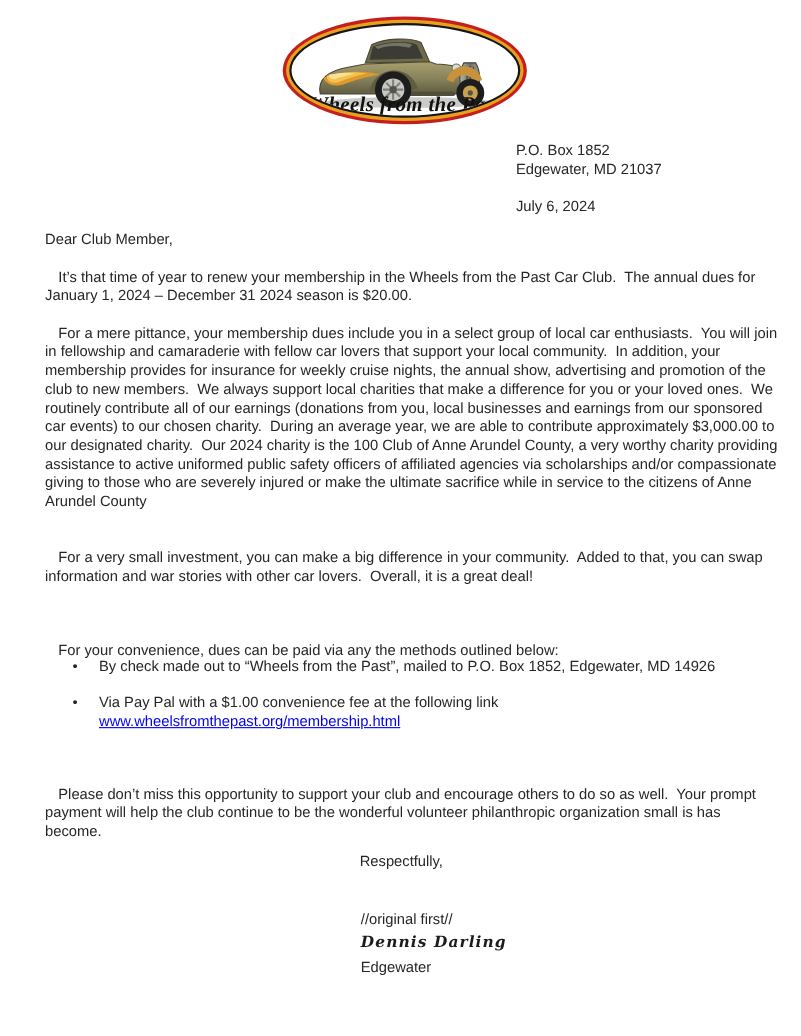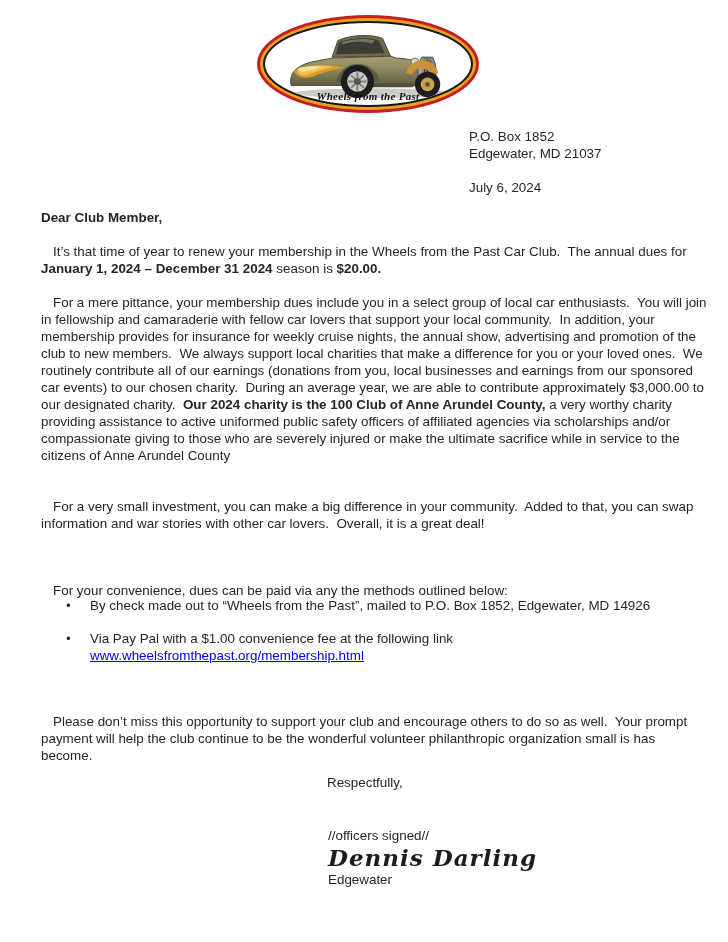--- a/index.html
+++ b/index.html
@@ -1,21 +1,21 @@
 <!DOCTYPE html>
 <html><head>
 <meta charset="utf-8">
 <style>
   html,body{margin:0;padding:0;}
   body{
     width:728px;height:942px;position:relative;background:#ffffff;overflow:hidden;
     font-family:"Liberation Sans",sans-serif;font-size:13.4px;line-height:17px;color:#262626;
   }
   .abs{position:absolute;}
-  .b{font-weight:bold;}
+  .b{font-weight:normal;}
   .para{left:41px;width:668px;white-space:pre-wrap;text-indent:12px;}
   .noindent{text-indent:0;}
   .link{color:#0000ee;text-decoration:underline;cursor:pointer;margin-top:26px;}
 
   
   .logo{left:257px;top:15px;width:222px;height:98px;}
   .logo-shadow{
     position:absolute;left:-20px;top:16px;width:232px;height:94px;border-radius:50%;
     background:radial-gradient(ellipse closest-side,rgba(110,110,110,.55),rgba(110,110,110,0) 72%);
     filter:blur(2px);
@@ -23,21 +23,21 @@
   .logo-oval{
     position:absolute;left:6px;top:6px;right:6px;bottom:6px;background:#fff;border-radius:50%;
     border:2px solid #151515;
     box-shadow:0 0 0 3px #e8a01e,0 0 0 6px #c41e1e;
     overflow:hidden;
   }
   .logo-car{position:absolute;left:14px;top:2px;}
   .logo-title{
     position:absolute;left:0;top:66px;width:100%;text-align:center;
     font-family:"Liberation Serif",serif;font-style:italic;font-weight:bold;
-    font-size:11px;line-height:14px;color:#111;letter-spacing:.3px;
+    font-size:19px;line-height:14px;color:#111;letter-spacing:.3px;
   }
   .logo-subtitle{
     position:absolute;left:0;top:81px;width:100%;text-align:center;
     font-family:"Liberation Serif",serif;font-style:italic;font-weight:bold;
     font-size:9.5px;line-height:11px;color:#111;
   }
 
   
   .address{left:469px;top:128px;}
   .spacer17{height:17px;}
@@ -47,21 +47,21 @@
   ul.options li{list-style:none;position:relative;padding-left:49px;white-space:pre-wrap;}
   ul.options li::before{content:"\2022";position:absolute;left:25px;top:0;}
   ul.options li.li2{margin-top:22px;}
   ul.options li.li3{margin-top:16px;}
 
   
   .respectfully{left:327px;top:774px;}
   .sigblock{left:328px;top:827px;}
   .sig-name{
     font-family:"DejaVu Serif",serif;font-style:italic;font-weight:bold;
-    font-size:23px;line-height:27px;color:#1c1c1c;letter-spacing:1px;
+    font-size:14px;line-height:27px;color:#1c1c1c;letter-spacing:1px;
   }
 </style>
 </head>
 <body>
 
 <div class="abs logo">
   <div class="logo-shadow"></div>
   <div class="logo-oval">
     <svg class="logo-car" width="186" height="76" viewBox="0 0 190 78">
       <defs>
@@ -120,36 +120,36 @@
   </div>
 </div>
 
 <div class="abs address">
   <div>P.O. Box 1852</div>
   <div>Edgewater, MD 21037</div>
   <div class="spacer17"></div>
   <div>July 6, 2024</div>
 </div>
 
-<div class="abs para noindent" style="top:209px;font-weight:bold;">Dear Club Member,</div>
+<div class="abs para noindent" style="top:209px;">Dear Club Member,</div>
 
 <div class="abs para" style="top:243px;"><span>It’s that time of year to renew your membership in the Wheels from the Past Car Club.  The annual dues for </span><span class="b">January 1, 2024 – December 31 2024</span><span> season is </span><span class="b">$20.00.</span></div>
 
 <div class="abs para" style="top:294px;"><span>For a mere pittance, your membership dues include you in a select group of local car enthusiasts.  You will join in fellowship and camaraderie with fellow car lovers that support your local community.  In addition, your membership provides for insurance for weekly cruise nights, the annual show, advertising and promotion of the club to new members.  We always support local charities that make a difference for you or your loved ones.  We routinely contribute all of our earnings (donations from you, local businesses and earnings from our sponsored car events) to our chosen charity.  During an average year, we are able to contribute approximately $3,000.00 to our designated charity.  </span><span class="b">Our 2024 charity is the 100 Club of Anne Arundel County,</span><span> a very worthy charity providing assistance to active uniformed public safety officers of affiliated agencies via scholarships and/or compassionate giving to those who are severely injured or make the ultimate sacrifice while in service to the citizens of Anne Arundel County</span></div>
 
 <div class="abs para" style="top:498px;"><span>For a very small investment, you can make a big difference in your community.  Added to that, you can swap information and war stories with other car lovers.  Overall, it is a great deal!</span></div>
 
 <div class="abs para" style="top:541px;margin-top:41px;"><span>For your convenience, dues can be paid via any the methods outlined below:</span></div>
 
 <ul class="abs options">
   <li class="li2"><span>By check made out to “Wheels from the Past”, mailed to P.O. Box 1852, Edgewater, MD 14926</span></li>
   <li class="li3"><span>Via Pay Pal with a $1.00 convenience fee at the following link</span><br><span class="link">www.wheelsfromthepast.org/membership.html</span></li>
 </ul>
 
 <div class="abs para" style="top:713px;"><span>Please don’t miss this opportunity to support your club and encourage others to do so as well.  Your prompt payment will help the club continue to be the wonderful volunteer philanthropic organization small is has become.</span></div>
 
 <div class="abs respectfully">Respectfully,</div>
 
 <div class="abs sigblock">
-  <div>//officers signed//</div>
+  <div>//original first//</div>
   <div class="sig-name">Dennis Darling</div>
   <div>Edgewater</div>
 </div>
 
 </body></html>

